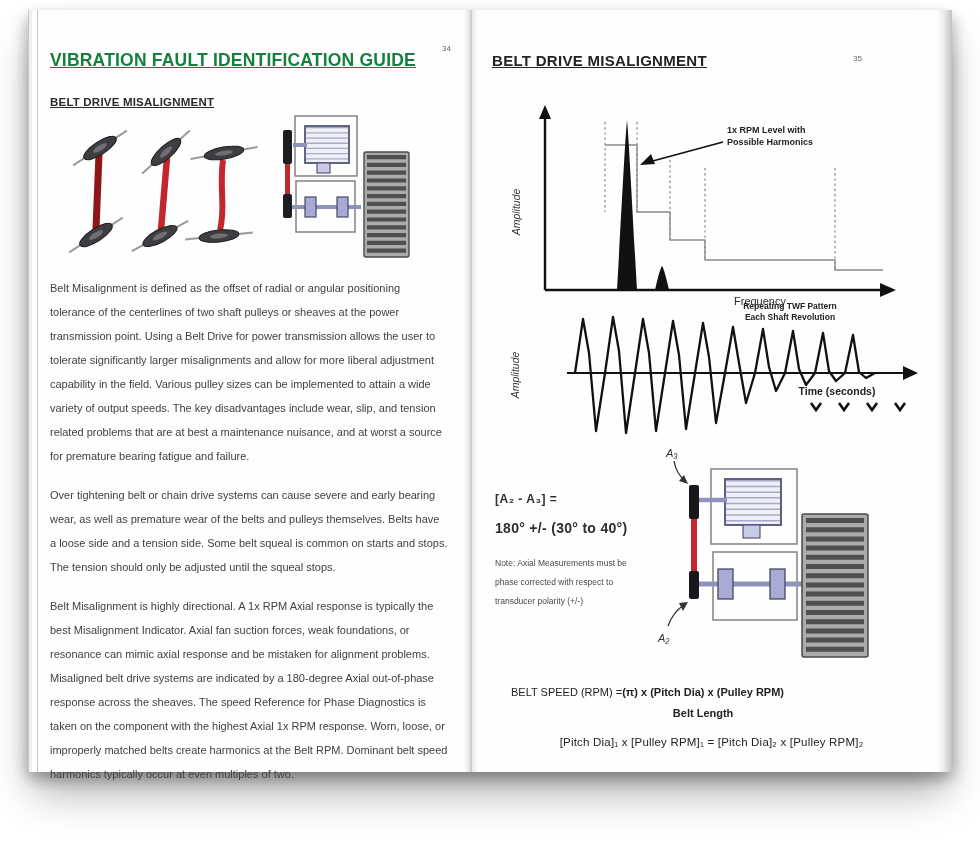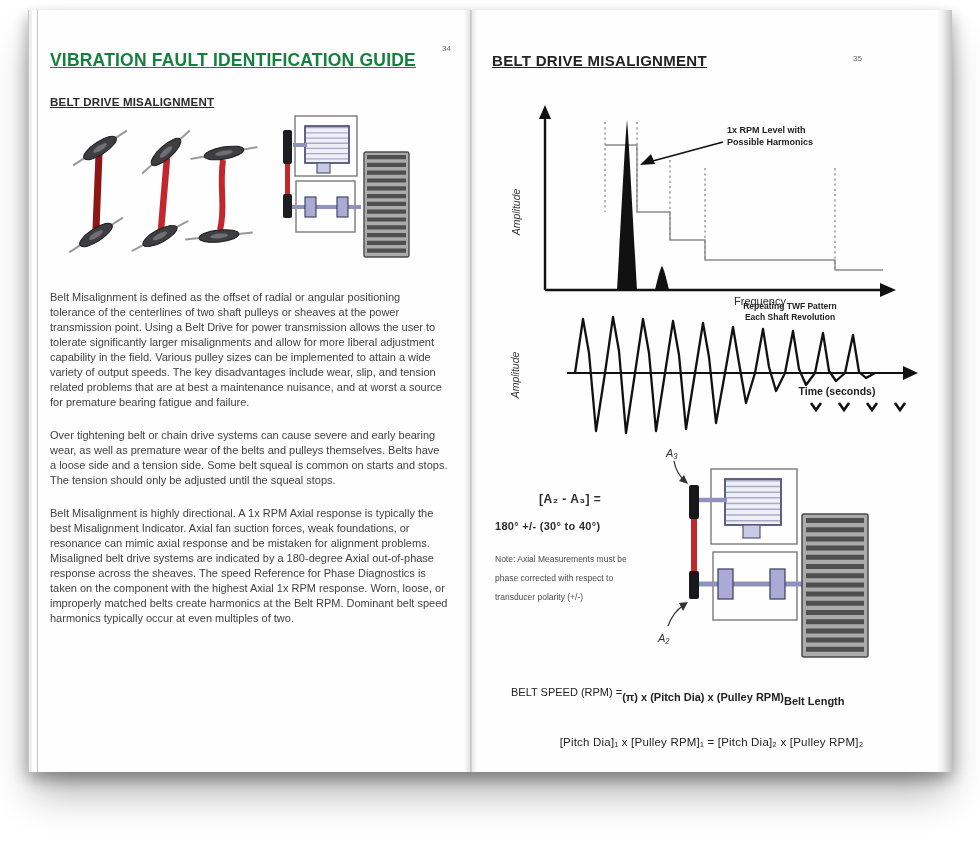--- a/index.html
+++ b/index.html
@@ -17,31 +17,31 @@
   .edge-right{position:absolute;right:0;top:0;bottom:0;width:16px;
      background:linear-gradient(90deg,#ffffff 0%,#eeeeee 45%,#c2c2c2 100%);}
   .gutter{position:absolute;left:436px;top:0;width:14px;height:762px;
      background:linear-gradient(90deg,rgba(0,0,0,0) 0%,rgba(0,0,0,.10) 40%,rgba(90,90,90,.38) 50%,rgba(0,0,0,.08) 60%,rgba(0,0,0,0) 100%);}
   .pagenum{position:absolute;font-size:8px;color:#666;}
   .title-main{position:absolute;left:22px;top:40px;width:400px;font-size:17.5px;font-weight:bold;
      letter-spacing:.2px;color:#15803d;text-decoration:underline;}
   .section-heading{position:absolute;left:22px;top:86px;font-size:11.5px;font-weight:bold;
      color:#2b2b2b;text-decoration:underline;letter-spacing:.2px;}
   .body-text{position:absolute;left:22px;top:262px;width:398px;color:#414141;}
-  .body-text p{margin:18px 0 15px 0;font-size:11px;line-height:15px;text-align:left;}
+  .body-text p{margin:4px 0 15px 0;font-size:11px;line-height:24px;text-align:left;}
   .r-title{position:absolute;left:21px;top:42px;font-size:15px;font-weight:bold;color:#232323;
      text-decoration:underline;letter-spacing:.3px;}
   .chart{position:absolute;}
   .phase-col{position:absolute;left:24px;top:482px;width:148px;color:#2e2e2e;}
-  .phase-f1{font-size:12px;font-weight:bold;margin-bottom:14px;letter-spacing:.5px;margin-left:44px;}
-  .phase-f2{font-size:11px;font-weight:bold;margin-bottom:18px;letter-spacing:.3px;}
+  .phase-f1{font-size:12px;font-weight:bold;margin-bottom:14px;letter-spacing:.5px;}
+  .phase-f2{font-size:14px;font-weight:bold;margin-bottom:18px;letter-spacing:.3px;}
   .phase-note{font-size:8.5px;line-height:19px;color:#4a4a4a;width:140px;}
   .belt-speed-row{position:absolute;left:40px;top:676px;width:420px;display:flex;align-items:flex-start;}
   .belt-speed-lhs{font-size:11px;font-weight:normal;color:#222;white-space:nowrap;}
-  .fraction{display:inline-flex;flex-direction:row;align-items:center;}
+  .fraction{display:inline-flex;flex-direction:column;align-items:center;}
   .fraction .num{font-size:11px;font-weight:bold;color:#222;white-space:nowrap;}
   .fraction .den{font-size:11px;font-weight:bold;color:#222;margin-top:9px;}
   .pulley-formula{position:absolute;left:0;top:726px;width:481px;text-align:center;
      font-size:11.5px;font-weight:normal;color:#222;letter-spacing:.2px;}
   svg text{font-family:"Liberation Sans",sans-serif;}
 </style>
 </head>
 <body>
 
 <div class="stage">

